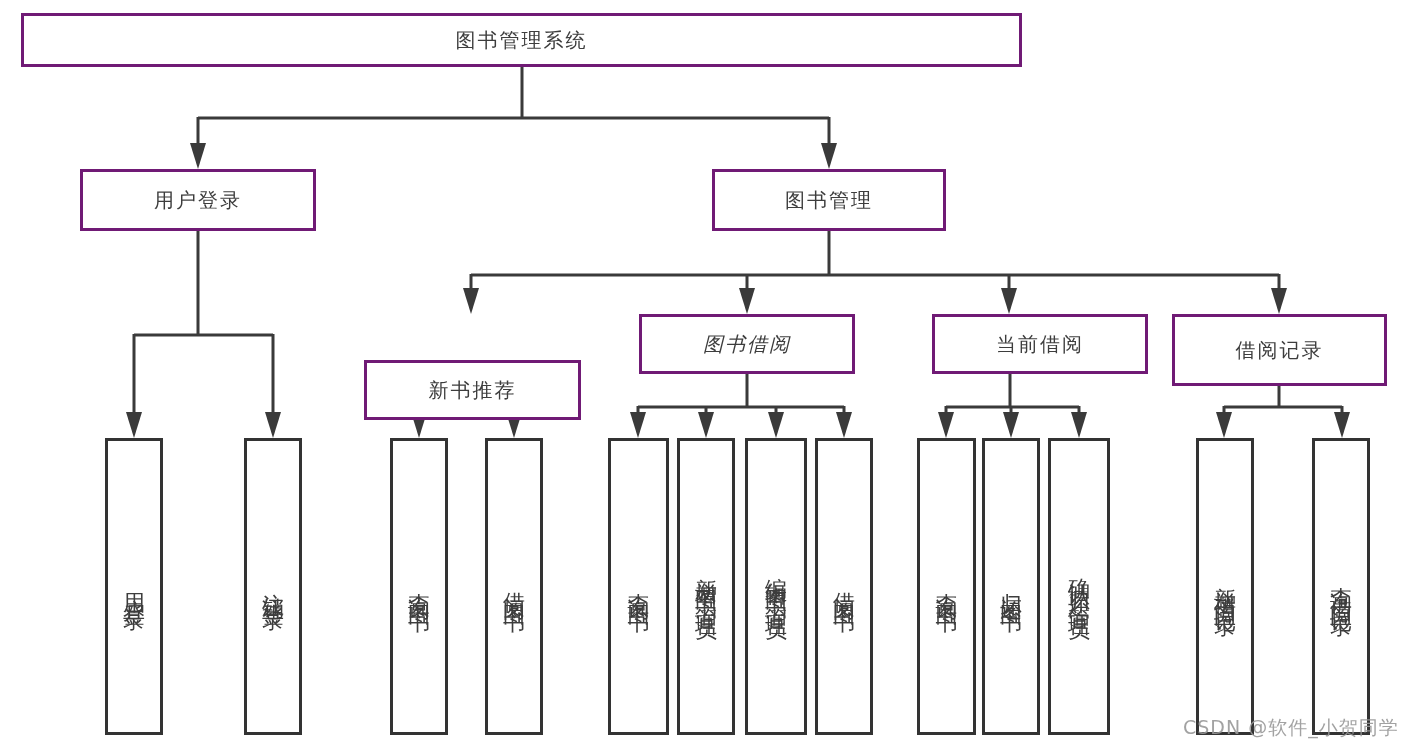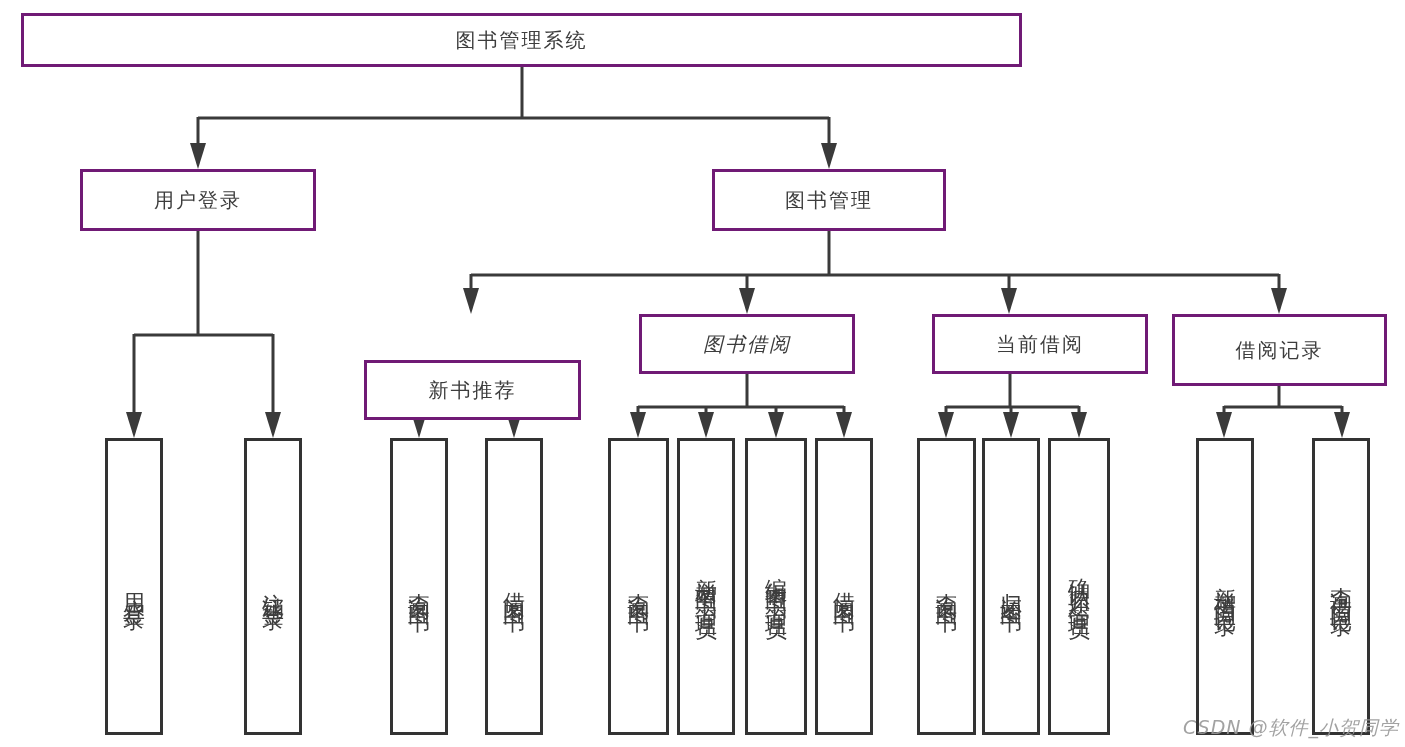--- a/index.html
+++ b/index.html
@@ -51,21 +51,20 @@
   }
   .watermark {
     position: absolute;
     left: 1183px;
     top: 715px;
     font-size: 19px;
     color: rgba(152, 152, 152, 0.9);
     z-index: 3;
     letter-spacing: 1px;
     white-space: nowrap;
-    font-style: italic;
   }
 </style>
 </head>
 <body>
 
 <div class="stage">
 
   <svg class="wires" width="1405" height="747" viewBox="0 0 1405 747">
     <g stroke="#3a3a3a" stroke-width="3" fill="none">
 

